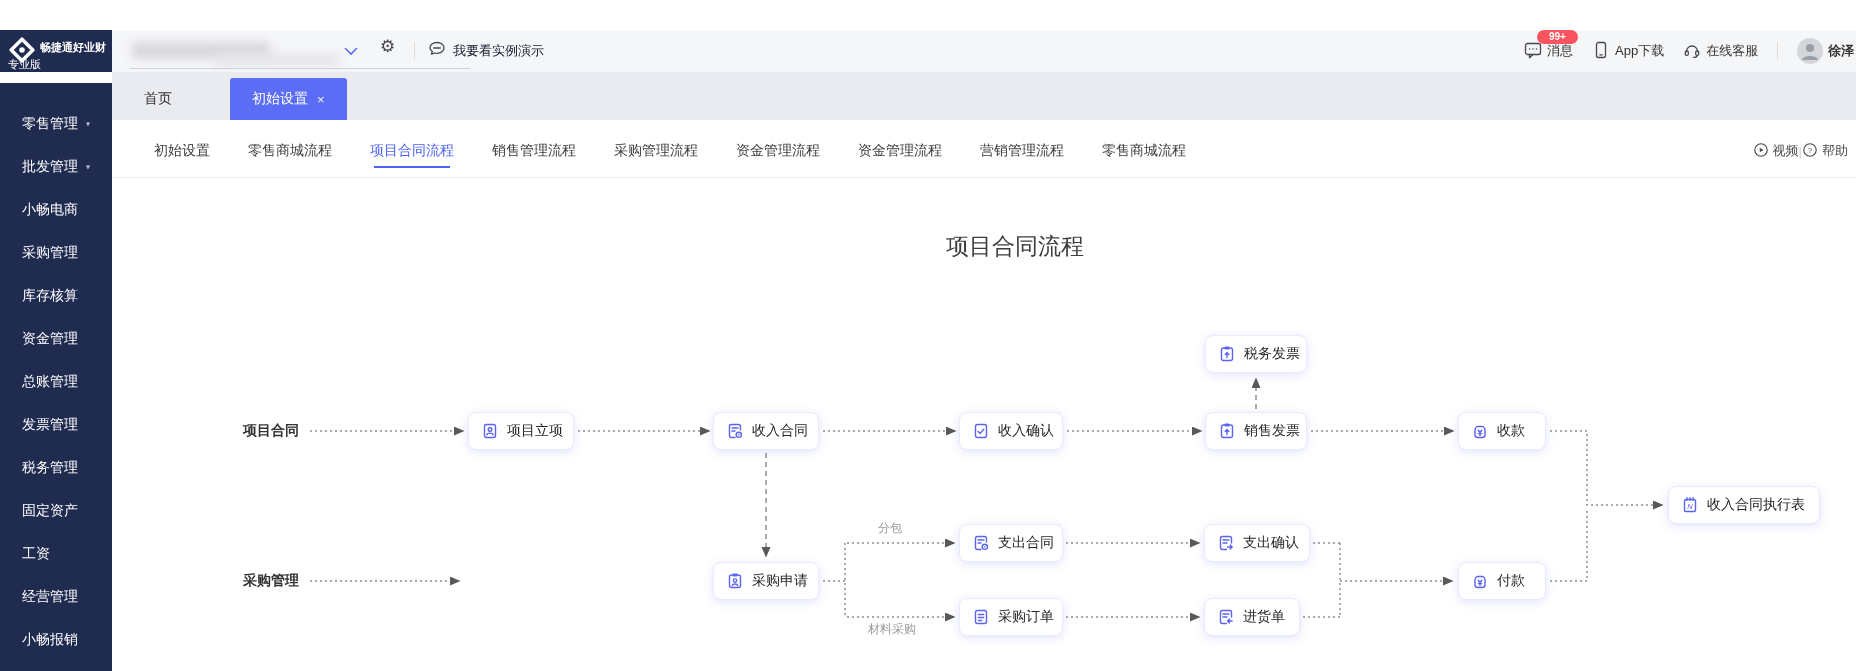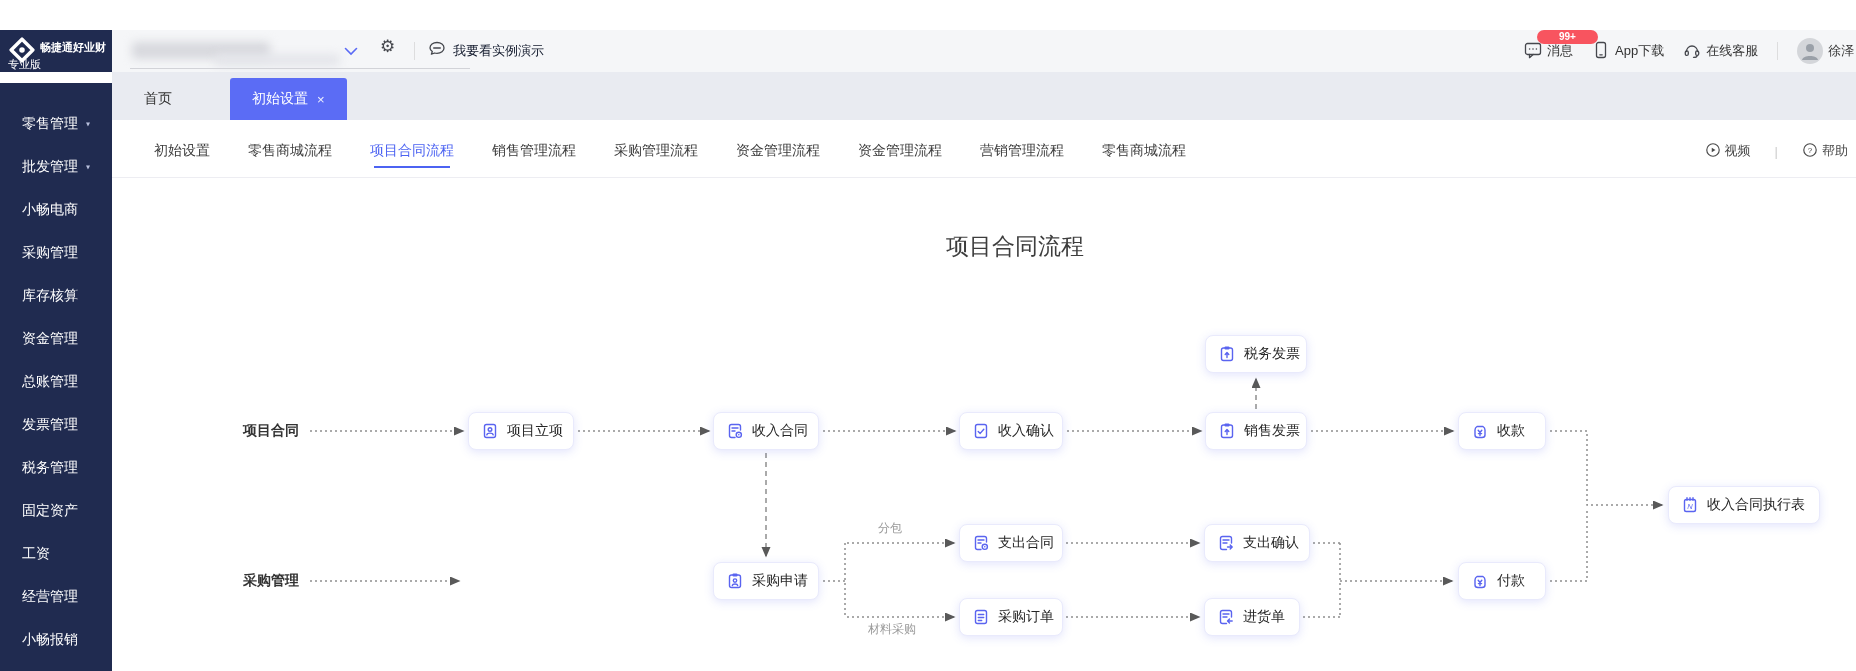--- a/index.html
+++ b/index.html
@@ -14,41 +14,41 @@
   .blur1{position:absolute;left:132px;top:12px;width:138px;height:17px;background:#d7d8dd;border-radius:4px;filter:blur(5px);}
   .blur2{position:absolute;left:215px;top:24px;width:125px;height:12px;background:#e4e5ea;border-radius:4px;filter:blur(5px);}
   .search-underline{position:absolute;left:130px;top:38px;width:340px;height:1px;background:#d2d3d8;}
   .chev{position:absolute;left:344px;top:12px;}
   .gearbtn{position:absolute;left:380px;top:8px;font-size:17px;color:#45474d;line-height:1;cursor:default;}
   .hvdiv{position:absolute;left:414px;top:12px;width:1px;height:18px;background:#ddddde;}
   .demo{position:absolute;left:428px;top:10px;display:flex;align-items:center;gap:7px;font-size:13px;color:#0f172a;}
   .hright{position:absolute;left:1524px;top:0;width:332px;height:42px;display:flex;align-items:center;gap:19px;}
   .hitem{display:flex;align-items:center;gap:5px;font-size:13px;color:#333;position:relative;white-space:nowrap;}
   .badge{position:absolute;top:-11px;left:13px;background:#f8545f;color:#fff;font-size:10px;line-height:14px;
-         padding:0 22px;border-radius:8px;font-weight:bold;}
+         padding:0 12px;border-radius:8px;font-weight:bold;}
   .hvdiv2{width:1px;height:18px;background:#ddddde;}
   .avatar{width:26px;height:26px;border-radius:50%;background:#d4d6da;display:inline-flex;align-items:center;justify-content:center;overflow:hidden;}
-  .uname{font-size:13px;color:#333;white-space:nowrap;}
+  .uname{font-size:13px;color:#333;white-space:nowrap;font-weight:bold;}
   
   .sidebar{position:absolute;left:0;top:83px;width:112px;height:599px;background:#202b50;padding-top:19px;box-sizing:border-box;font-family:Liberation Mono, monospace;}
   .side-item{height:43px;display:flex;align-items:center;padding-left:22px;color:#fff;font-size:14px;cursor:default;}
   .caret{margin-left:7px;font-size:10px;color:#b9c0dd;}
   
   .tabstrip{position:absolute;left:112px;top:72px;width:1744px;height:48px;background:#e9ebf1;display:flex;align-items:flex-end;padding-left:10px;box-sizing:border-box;gap:36px;}
   .tab{height:42px;display:flex;align-items:center;padding:0 22px;font-size:14px;color:#333;}
   .tab.active{background:#5b6cf5;color:#fff;border-radius:3px 3px 0 0;}
   .tab .close{margin-left:9px;font-size:13px;opacity:.9;}
   
   .content{position:absolute;left:112px;top:120px;width:1744px;height:551px;background:#fff;}
   .subnav{height:58px;padding:5px 8px 0 42px;box-sizing:border-box;display:flex;align-items:center;gap:38px;
           border-bottom:1px solid #ededf2;font-size:14px;color:#3c3c3c;}
   .subnav .sn{position:relative;white-space:nowrap;cursor:default;}
   .subnav .sn.active{color:#4c63f2;}
   .subnav .sn.active::after{content:"";position:absolute;left:4px;right:4px;bottom:-8px;height:2px;background:#4c63f2;}
-  .snright{margin-left:auto;display:flex;align-items:center;gap:24px;font-size:13px;color:#4a4a4a;}
+  .snright{margin-left:auto;display:flex;align-items:center;gap:0;font-size:13px;color:#4a4a4a;}
   .snright .sv{display:flex;align-items:center;gap:4px;}
   
   .flow-title{position:absolute;left:920px;top:231px;width:190px;text-align:center;font-size:23px;color:#3d3d3d;font-weight:500;}
   .edges{position:absolute;left:0;top:0;z-index:1;}
   .dot{stroke:#8f8f8f;stroke-width:1.5;fill:none;stroke-dasharray:2 3;}
   .dash{stroke:#8f8f8f;stroke-width:1.5;fill:none;stroke-dasharray:5 4;}
   .fnode{position:absolute;height:38px;box-sizing:border-box;background:#fff;border:1px solid #e9eafc;border-radius:8px;
          box-shadow:0 2px 10px rgba(95,105,240,.18);display:flex;align-items:center;gap:8px;padding:0 12px;
          font-size:14px;color:#262626;z-index:2;white-space:nowrap;}
   .nicon{color:#5a64f0;display:inline-flex;}

